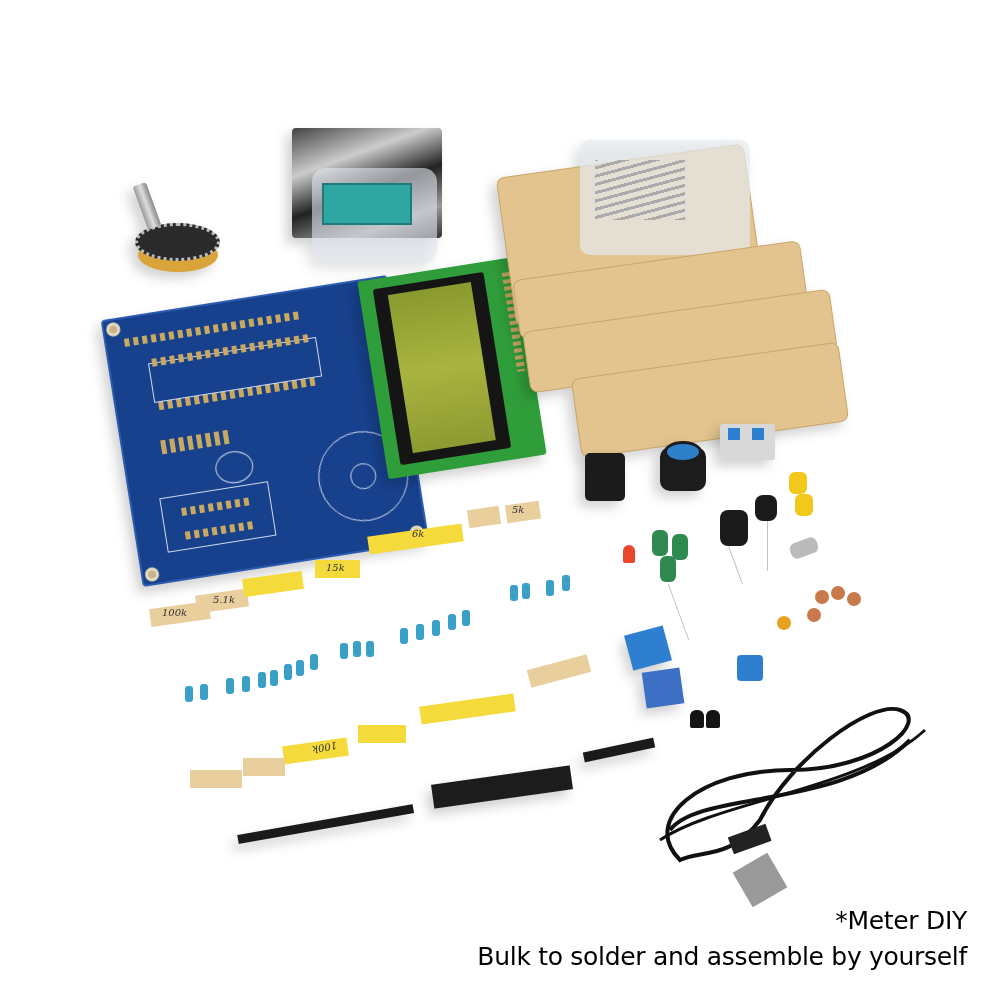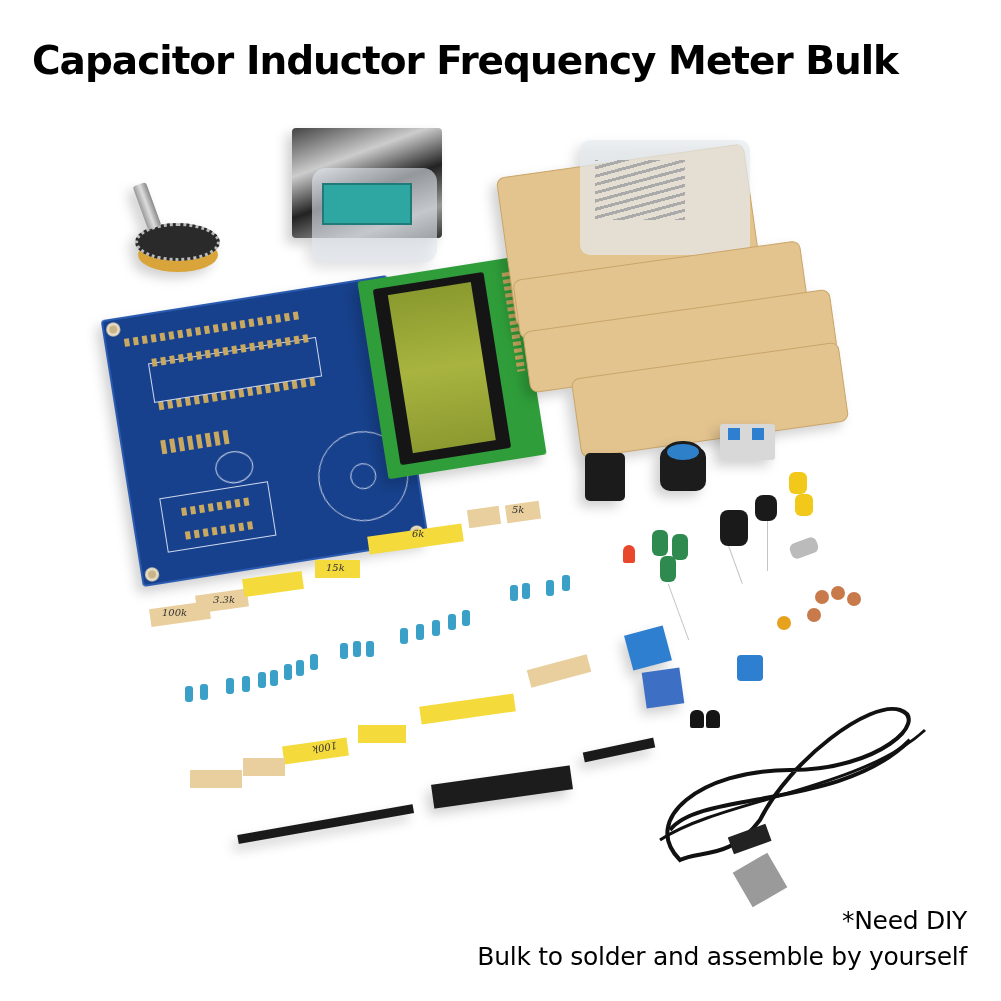--- a/index.html
+++ b/index.html
@@ -86,21 +86,20 @@
   .femalehdr { left: 432px; top: 775px; width: 140px; height: 24px; background:#1c1c1c; transform:rotate(-8deg); }
   .smallhdr { left: 583px; top: 745px; width: 72px; height: 10px; background:#1a1a1a; transform:rotate(-12deg); }
 
   
   .cable { left: 640px; top: 700px; width: 300px; height: 210px; }
 </style>
 </head>
 <body>
 
 <div class="title">
-  <div>Capacitor Inductor Frequency Meter Bulk</div>
 </div>
 
 <div class="part rotary shadow">
   <div class="wafer2"></div>
   <div class="wafer1"></div>
   <div class="shaft"></div>
 </div>
 
 <div class="part socket shadow">
   <div class="foil"></div>
@@ -194,21 +193,21 @@
   <div class="tape beige" style="left:468px;top:508px;width:32px;transform:rotate(-8deg)"></div>
   <div class="tape beige" style="left:506px;top:503px;width:34px;transform:rotate(-8deg)"></div>
   <div class="tape beige" style="left:528px;top:662px;width:62px;transform:rotate(-15deg)"></div>
   <div class="tape" style="left:420px;top:700px;width:95px;transform:rotate(-8deg)"></div>
   <div class="tape" style="left:358px;top:725px;width:48px;"></div>
   <div class="tape" style="left:283px;top:742px;width:65px;transform:rotate(-8deg)"></div>
   <div class="tape beige" style="left:243px;top:758px;width:42px;"></div>
   <div class="tape beige" style="left:190px;top:770px;width:52px;"></div>
 
   <span class="tapelabel" style="left:162px;top:607px">100k</span>
-  <span class="tapelabel" style="left:213px;top:594px">3.3k</span>
+  <span class="tapelabel" style="left:213px;top:594px">5.1k</span>
   <span class="tapelabel" style="left:326px;top:562px">15k</span>
   <span class="tapelabel" style="left:412px;top:528px">6k</span>
   <span class="tapelabel" style="left:512px;top:504px">5k</span>
   <span class="tapelabel" style="left:312px;top:742px;transform:rotate(170deg)">100k</span>
 
   <div class="resistor" style="left:185px;top:686px"></div>
   <div class="resistor" style="left:200px;top:684px"></div>
   <div class="resistor" style="left:226px;top:678px"></div>
   <div class="resistor" style="left:242px;top:676px"></div>
   <div class="resistor" style="left:258px;top:672px"></div>
@@ -237,14 +236,14 @@
 <div class="part cable">
   <svg width="300" height="210" viewBox="0 0 300 210">
     <path d="M40 160 C 0 120, 60 70, 150 70 C 240 70, 290 20, 260 10 C 230 0, 150 60, 120 120 C 90 160, 60 150, 40 160 Z" fill="none" stroke="#111" stroke-width="4"></path>
     <path d="M30 130 C 60 90, 200 110, 270 40" fill="none" stroke="#111" stroke-width="4"></path>
     <path d="M20 140 C 80 100, 220 90, 285 30" fill="none" stroke="#111" stroke-width="3"></path>
     <rect x="90" y="130" width="40" height="18" fill="#222" transform="rotate(-20 110 140)"></rect>
     <rect x="100" y="160" width="40" height="40" fill="#9a9a9a" transform="rotate(-30 120 180)"></rect>
   </svg>
 </div>
 
-<div class="caption c1">*Need DIY</div>
+<div class="caption c1">*Meter DIY</div>
 <div class="caption c2">Bulk to solder and assemble by yourself</div>
 
 </body></html>

